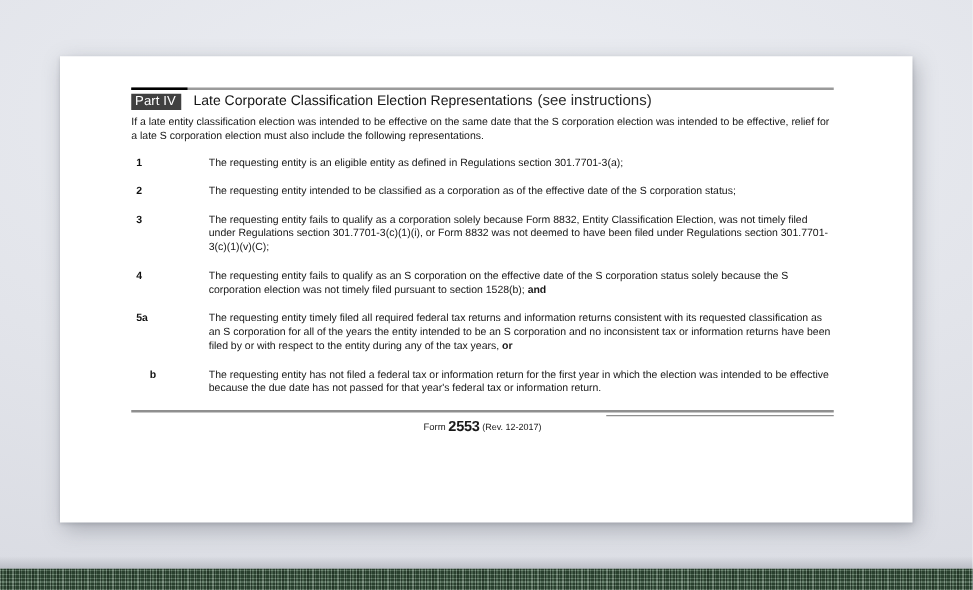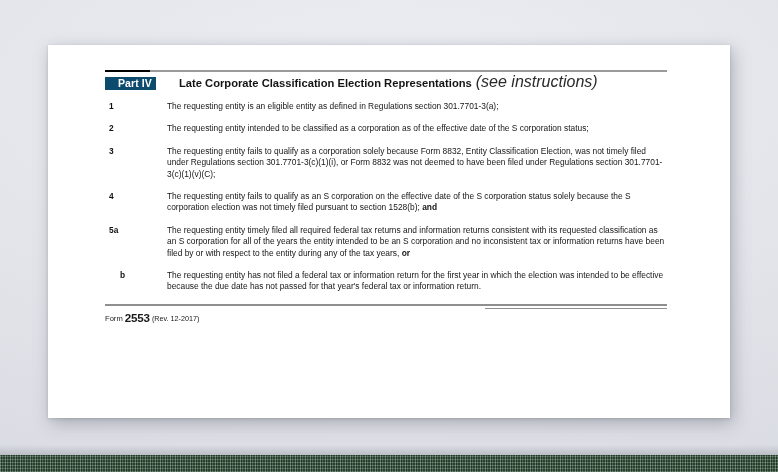--- a/index.html
+++ b/index.html
@@ -86,41 +86,40 @@
   }
 
   
   .part-header {
     display: flex;
     align-items: baseline;
     margin-top: 1px;
     white-space: nowrap;
   }
   .part-tag {
-    background: #0c4a6e;
+    background: #404040;
     color: #fff;
-    font-weight: bold;
+    font-weight: normal;
     font-size: 10.5px;
     letter-spacing: 0.1px;
-    padding: 1px 4px 1px 13px;
+    padding: 1px 4px 1px 3px;
     line-height: 11px;
     display: inline-block;
   }
   .part-title {
-    font-weight: bold;
+    font-weight: normal;
     font-size: 11.2px;
     color: #141414;
-    margin-left: 23px;
+    margin-left: 10px;
   }
   .part-note {
     font-weight: normal;
-    font-size: 16px;
+    font-size: 12px;
     color: #2a2a2a;
     margin-left: 4px;
-    font-style: italic;
   }
 
   
   .intro {
     font-size: 8.4px;
     line-height: 11.4px;
     color: #161616;
     margin-top: 4px;
     width: 560px;
   }
@@ -168,21 +167,21 @@
     height: 2px;
     background: #8f8f8f;
   }
   .rule-foot-thin {
     height: 1px;
     background: #8f8f8f;
     margin-left: 380px;
     margin-top: 2px;
   }
   .footer-line {
-    text-align: left;
+    text-align: center;
     margin-top: 2px;
     font-size: 7.6px;
     color: #191919;
     white-space: nowrap;
   }
   .footer-form-word { font-size: 7.6px; }
   .footer-number {
     font-size: 11.6px;
     font-weight: bold;
     letter-spacing: -0.2px;
@@ -199,20 +198,21 @@
     <div class="page-inner">
 
       <div class="rule-top"></div>
 
       <div class="part-header">
         <span class="part-tag">Part IV</span>
         <span class="part-title">Late Corporate Classification Election Representations</span>
         <span class="part-note">(see instructions)</span>
       </div>
 
+      <div class="intro">If a late entity classification election was intended to be effective on the same date that the S corporation election was intended to be effective, relief for a late S corporation election must also include the following representations.</div>
 
       <div class="rep-list">
 
         <div class="rep-row">
           <div class="rep-num">1</div>
           <div class="rep-text">
             <span>The requesting entity is an eligible entity as defined in Regulations section 301.7701-3(a);</span><b></b>
           </div>
         </div>
 

